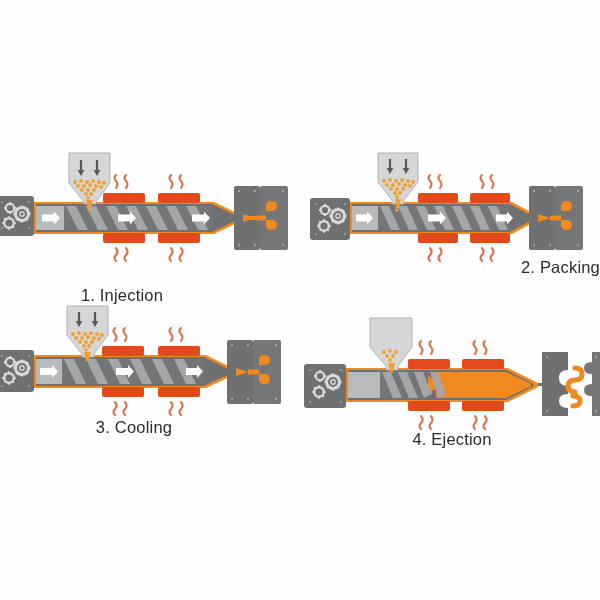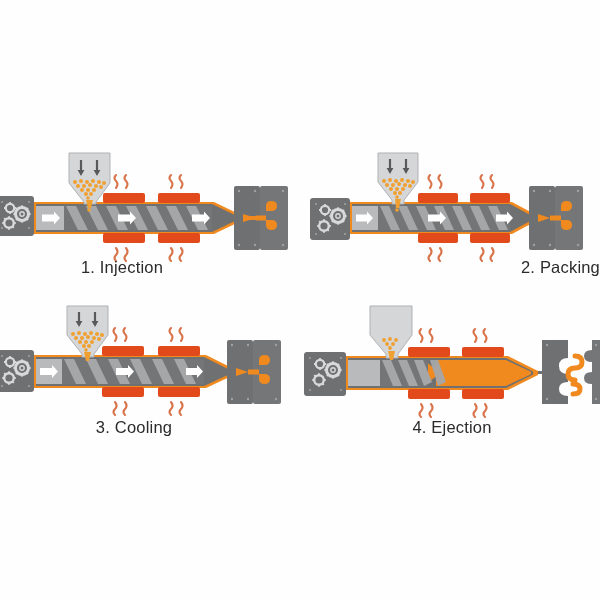--- a/index.html
+++ b/index.html
@@ -6,27 +6,27 @@
   body{
     width:600px;height:600px;background:#ffffff;
     font-family:"Liberation Sans", sans-serif;
     overflow:hidden;
   }
   .canvas{position:relative;width:600px;height:600px;background:#fefefe;}
   .panel{position:absolute;width:300px;height:160px;}
   .p1{left:0px;top:140px;}
   .p2{left:300px;top:140px;}
   .p3{left:0px;top:300px;}
-  .p4{left:296px;top:300px;text-decoration:underline;}
+  .p4{left:296px;top:312px;text-decoration:underline;}
   .stage-label{
     position:absolute;left:0;top:118px;width:300px;text-align:center;
     font-size:16.5px;color:#2b2b2b;letter-spacing:.2px;
     font-family:"Liberation Sans", sans-serif;
   }
-  .p1 .stage-label{text-indent:-56px;}
+  .p1 .stage-label{text-indent:-56px;margin-top:28px;}
   .p2 .stage-label{text-indent:18px;text-align:right;}
   .p3 .stage-label{text-indent:-48px;padding-left:8px;}
   .p4 .stage-label{text-indent:12px;}
   svg{display:block;}
 </style>
 </head>
 <body>
 
 <div class="canvas">
 

